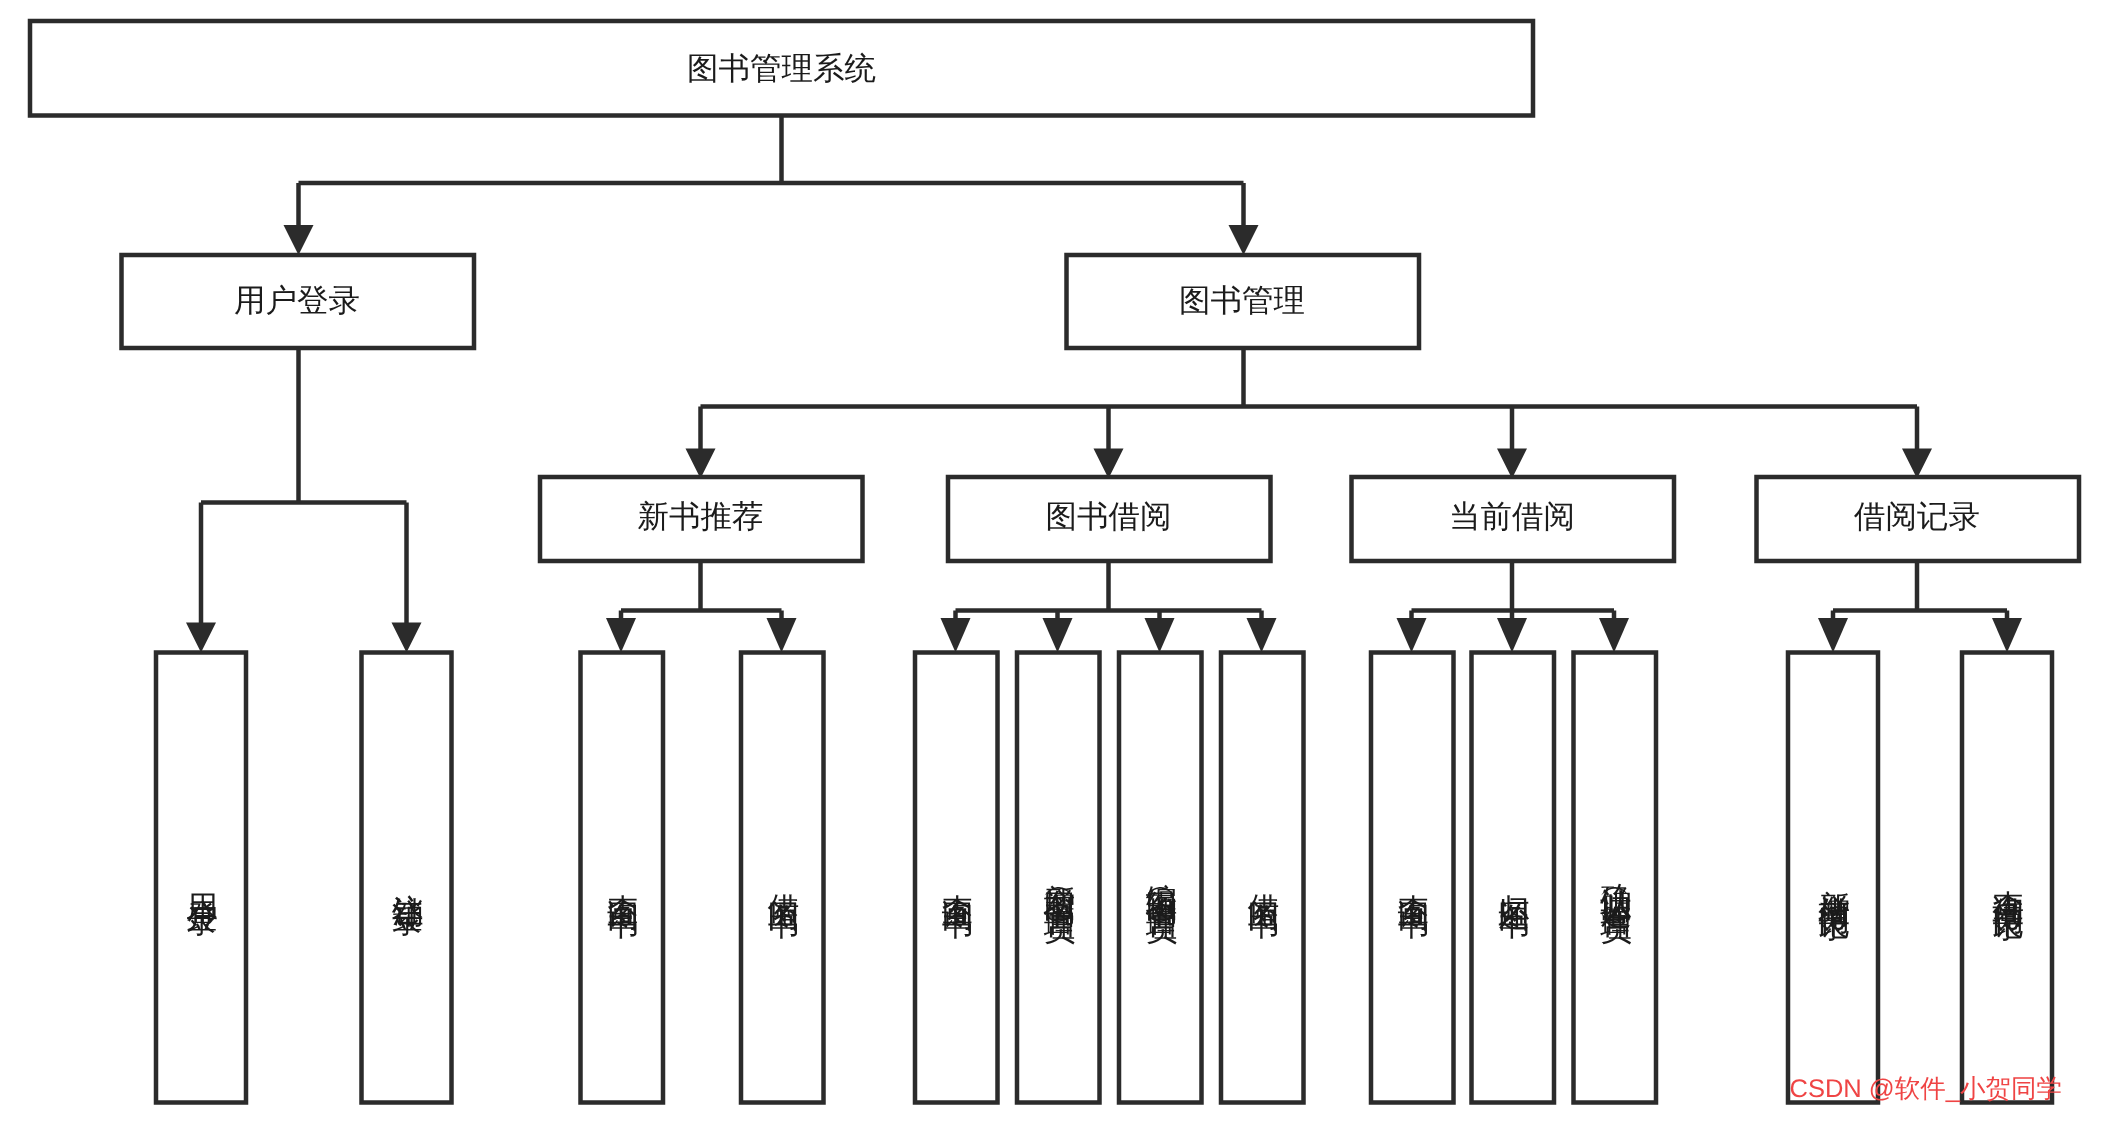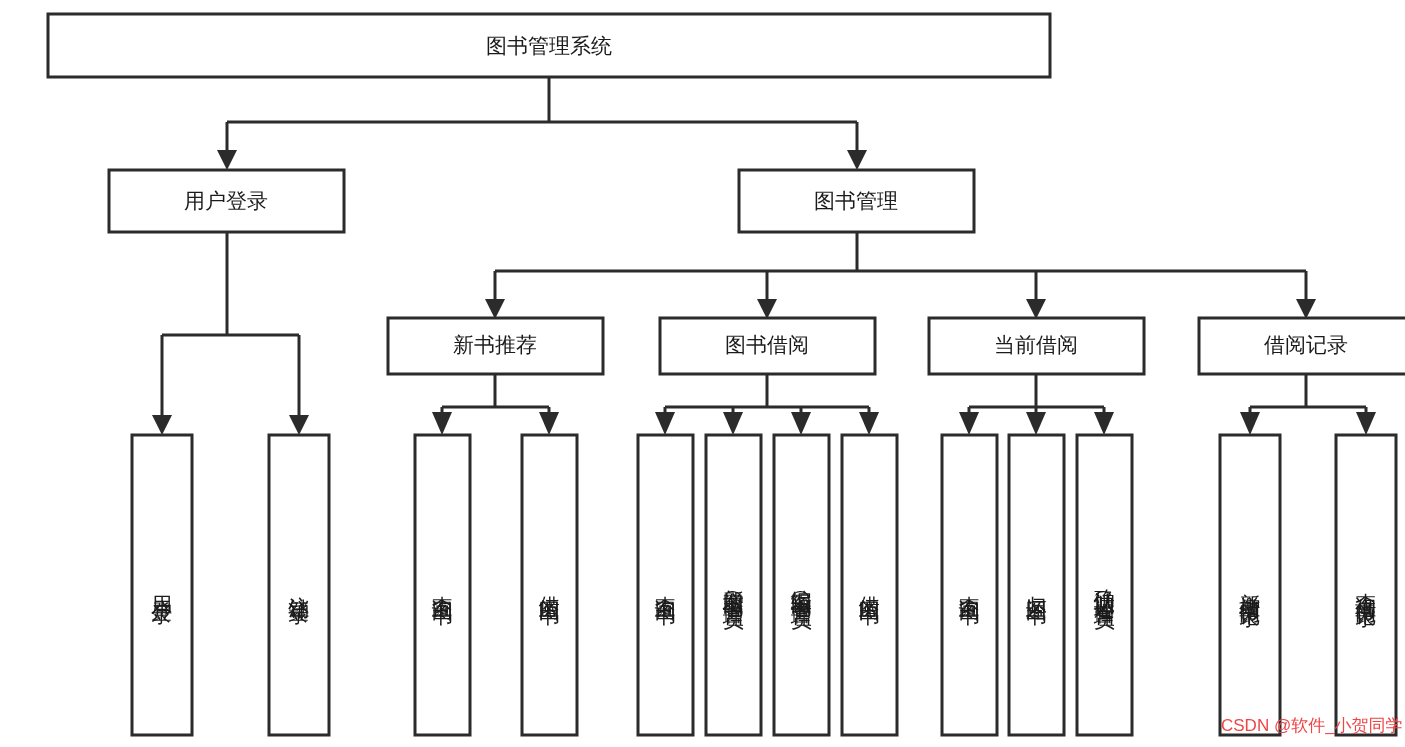--- a/index.html
+++ b/index.html
@@ -11,21 +11,20 @@
     width: 1405px;
     height: 747px;
     font-family: "Liberation Sans", "DejaVu Sans", sans-serif;
     overflow: hidden;
     position: relative;
   }
   #diagram-root {
     position: relative;
     width: 1313px;
     height: 747px;
-    margin-left: 28px;
   }
   svg.diagram-svg {
     position: absolute;
     left: 0;
     top: 0;
     width: 1405px;
     height: 747px;
   }
   .node-box {
     fill: #ffffff;

